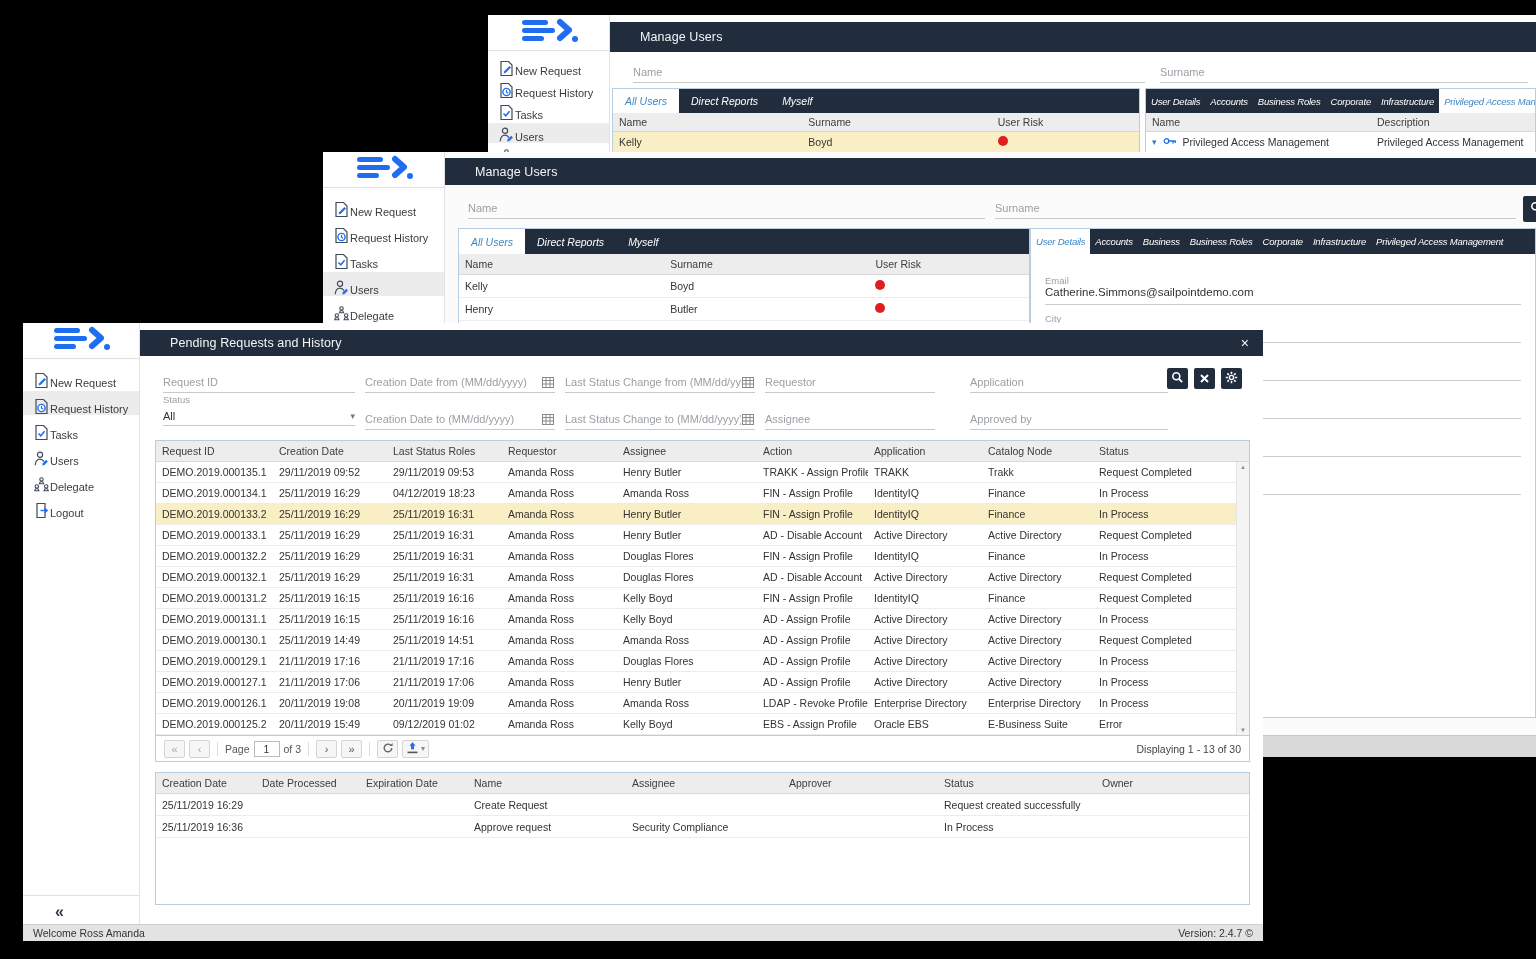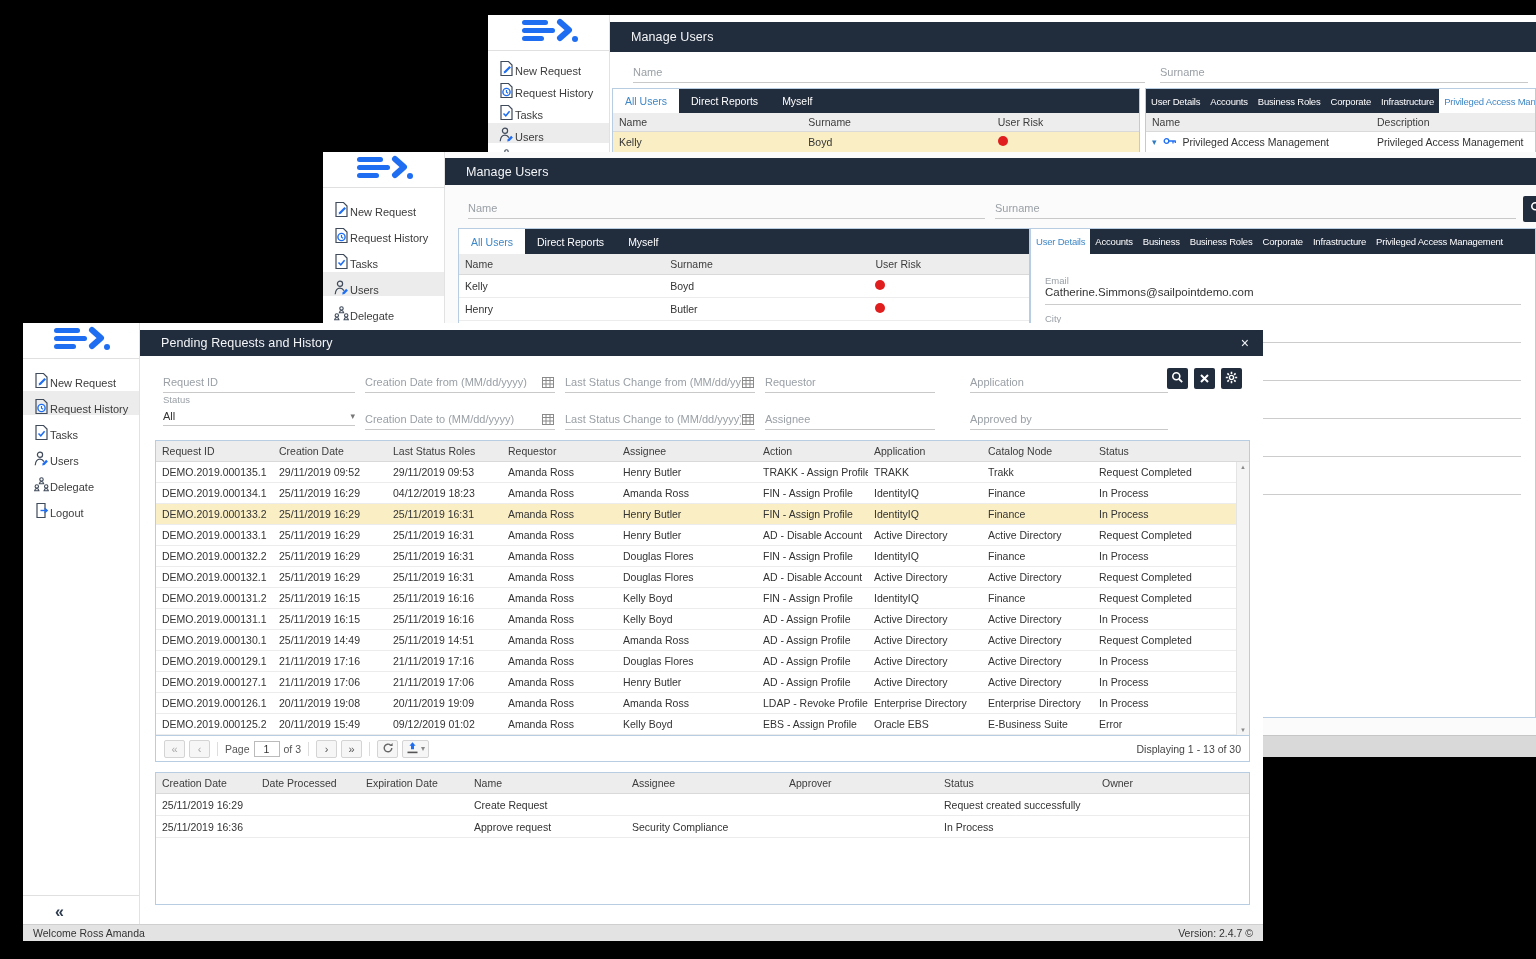--- a/index.html
+++ b/index.html
@@ -21,38 +21,38 @@
              padding:0 6px 0 10px; cursor:pointer; }
   #win-back .sb-item { height:20px; }
   .sb-item.sel { background:#ececec; }
   .sb-ico { width:17px; height:17px; flex:0 0 17px; display:flex; align-items:center; }
   .sb-label { font-size:11px; color:#3c3c3c; white-space:nowrap; }
   .sb-collapse { position:absolute; left:0; right:0; bottom:20px; border-top:1px solid #e0e0e0;
                  padding:7px 0 0 32px; font-size:16px; font-weight:bold; color:#2c3a4e; cursor:pointer; }
 
   
   .titlebar { position:absolute; right:0; background:#212c3d; color:#f4f6f8; font-size:12.5px;
-              display:flex; align-items:center; padding-left:21px; letter-spacing:.1px; }
+              display:flex; align-items:center; padding-left:30px; letter-spacing:.1px; }
   #win-front .titlebar { left:117px; top:7px; height:26px; }
   #win-mid   .titlebar { left:122px; top:6px; height:27px; }
   #win-back  .titlebar { left:122px; top:7px; height:30px; }
   .close-x { margin-left:auto; margin-right:14px; font-size:14px; cursor:pointer; line-height:1; }
 
   
   .ufield { position:absolute; height:20px; }
   .ufield input { width:100%; height:100%; border:0; border-bottom:1px solid #c9c9c9; background:transparent;
                   font-family:inherit; font-size:11px; color:#333; outline:none; padding:2px 14px 2px 0; }
   .ufield input::placeholder { color:#9aa0a6; opacity:1; }
   .cal { position:absolute; right:1px; bottom:4px; line-height:0; cursor:pointer; }
 
   
   .pbox { position:absolute; border:1px solid #b9cde2; background:#fff; overflow:hidden; }
   .tabbar { background:#212c3d; display:flex; align-items:stretch; height:25px; overflow:hidden; }
   .tab { color:#fff; font-size:10.5px; display:flex; align-items:center; padding:0 12px;
-         white-space:nowrap; cursor:pointer; }
+         white-space:nowrap; cursor:pointer;font-style:italic; }
   .tab.active { background:#fff; color:#3f87c6; }
   .tabbar.dense .tab { font-size:9.5px; padding:0 5px; letter-spacing:-0.2px; }
   .grid-head { display:grid; background:#ededed; border-bottom:1px solid #d9d9d9; align-items:center; height:21px; }
   .th { font-size:10.5px; color:#3c3c3c; padding:0 6px; white-space:nowrap; overflow:hidden; }
   .tr { display:grid; border-bottom:1px solid #ececec; background:#fff; align-items:center; height:21px; }
   .tr.hl { background:#faeec5; }
   .td { font-size:10.5px; color:#333; padding:0 6px; white-space:nowrap; overflow:hidden; }
   .gcols-req   { grid-template-columns:117px 114px 115px 115px 140px 111px 114px 111px auto; }
   .gcols-hist  { grid-template-columns:100px 104px 108px 158px 157px 155px 158px auto; }
   .gcols-users { grid-template-columns:36% 36% 28%; }

